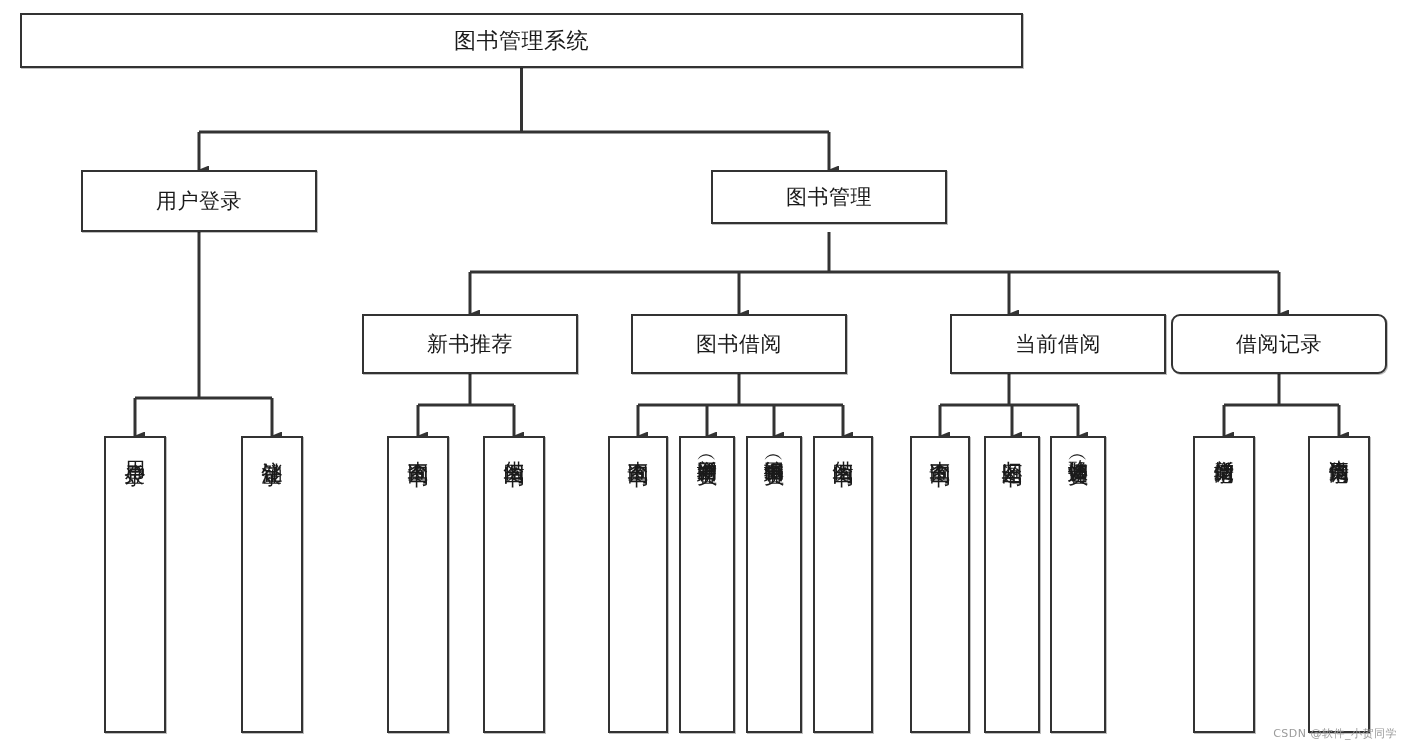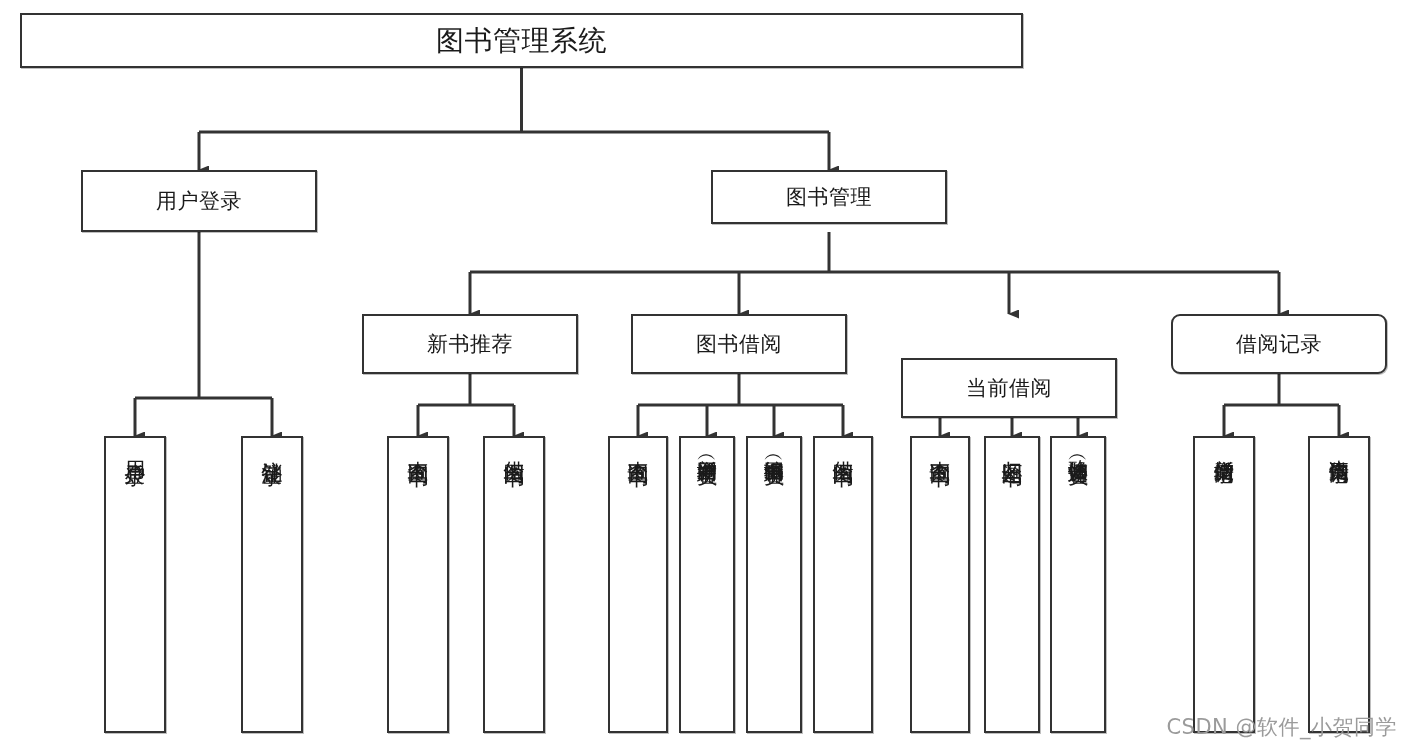--- a/index.html
+++ b/index.html
@@ -40,21 +40,21 @@
     color: #1a1a1a;
     text-align: center;
     line-height: 1.18;
     letter-spacing: 0.5px;
     white-space: nowrap;
   }
   .node.horizontal .label {
     font-size: 21px;
   }
   .node.root .label {
-    font-size: 28px;
+    font-size: 22px;
   }
   .node.vertical {
     align-items: flex-start;
     justify-content: center;
     padding-top: 6px;
   }
   .node.vertical .label {
     writing-mode: vertical-rl;
     text-orientation: upright;
     font-size: 21px;
@@ -63,21 +63,21 @@
     white-space: nowrap;
   }
   .node.vertical.long .label {
     font-size: 20px;
     letter-spacing: 1px;
   }
   #watermark {
     position: absolute;
     right: 8px;
     bottom: 6px;
-    font-size: 21px;
+    font-size: 11px;
     color: #9b9b9b;
     letter-spacing: 0.5px;
     white-space: nowrap;
     user-select: none;
   }
 </style>
 </head>
 <body>
 
 <div id="canvas">
@@ -133,21 +133,21 @@
       </div>
       <div class="node horizontal" style="left: 711px; top: 170px; width: 236px; height: 54px;">
         <span class="label">图书管理</span>
       </div>
       <div class="node horizontal" style="left: 362px; top: 314px; width: 216px; height: 60px;">
         <span class="label">新书推荐</span>
       </div>
       <div class="node horizontal" style="left: 631px; top: 314px; width: 216px; height: 60px; justify-content: center;">
         <span class="label">图书借阅</span>
       </div>
-      <div class="node horizontal" style="left: 901px; top: 314px; width: 216px; height: 60px; margin-top: 44px;">
+      <div class="node horizontal" style="left: 950px; top: 314px; width: 216px; height: 60px;">
         <span class="label">当前借阅</span>
       </div>
       <div class="node horizontal" style="left: 1171px; top: 314px; width: 216px; height: 60px; border-radius: 9px;">
         <span class="label">借阅记录</span>
       </div>
       <div class="node vertical" style="left: 104px; top: 436px; width: 62px; height: 297px;">
         <span class="label">用户登录</span>
       </div>
       <div class="node vertical" style="left: 241px; top: 436px; width: 62px; height: 297px;">
         <span class="label">注销登录</span>

